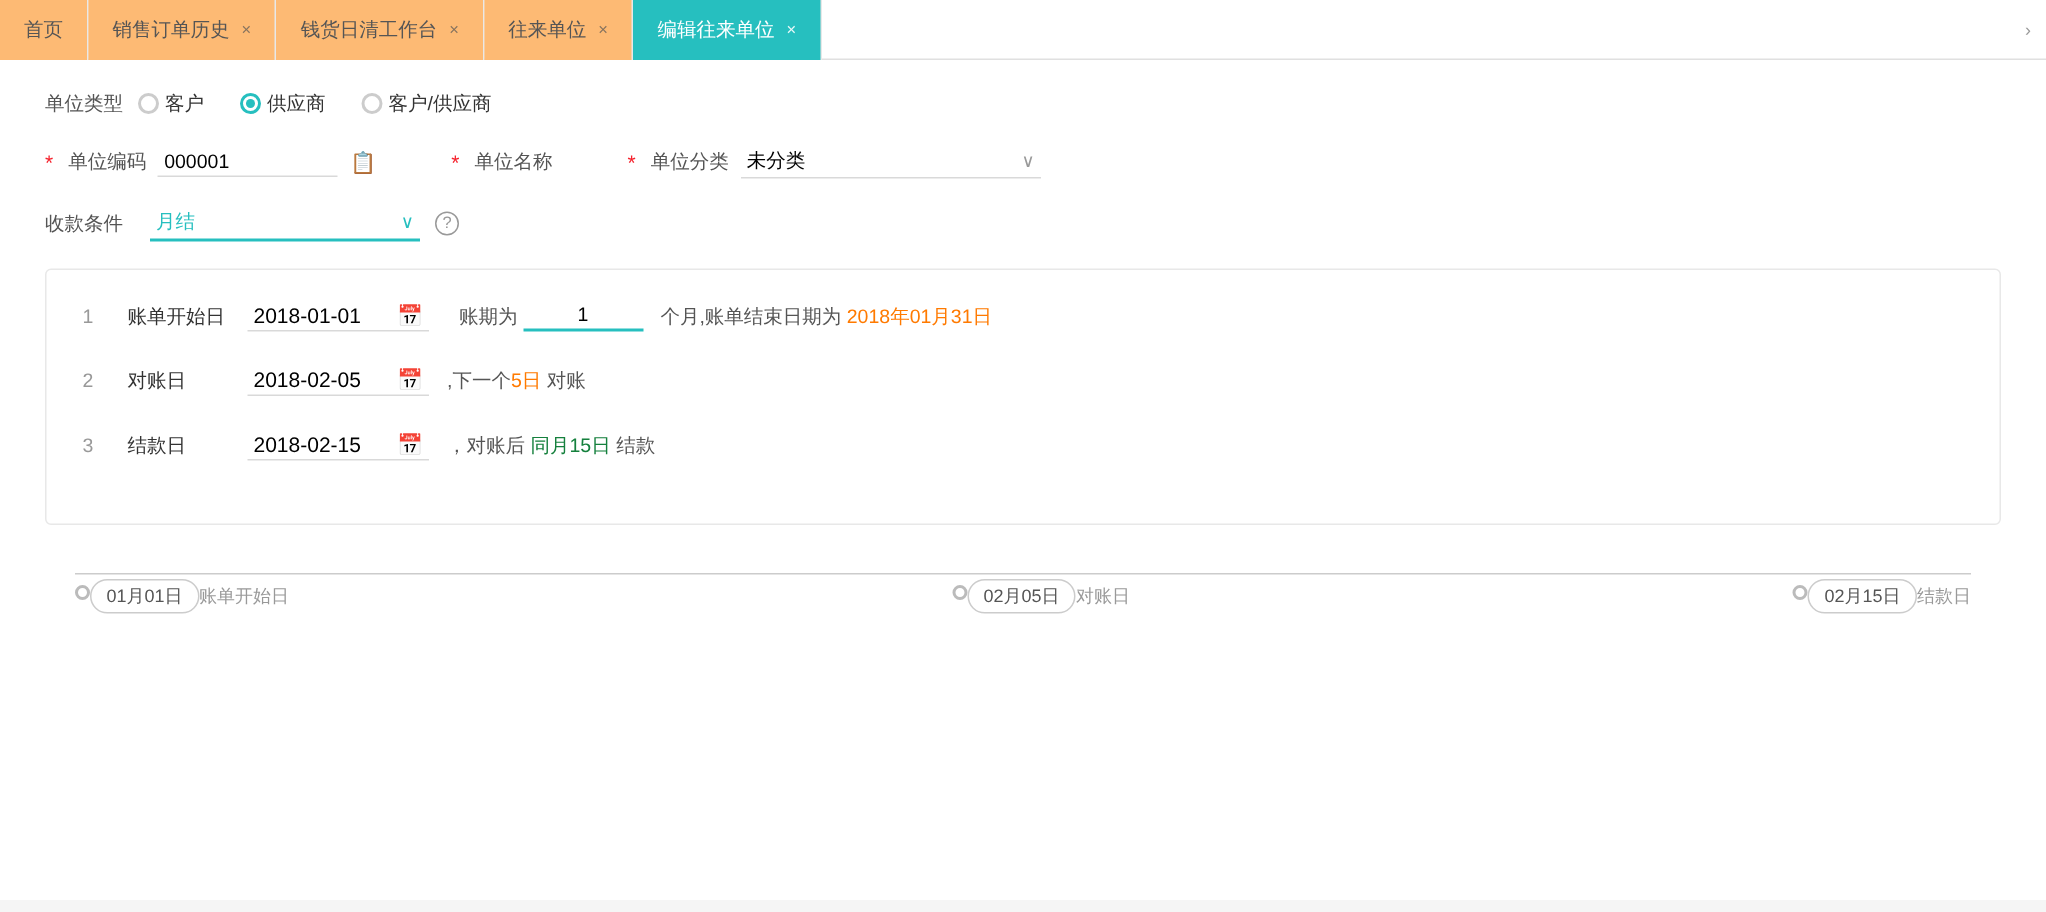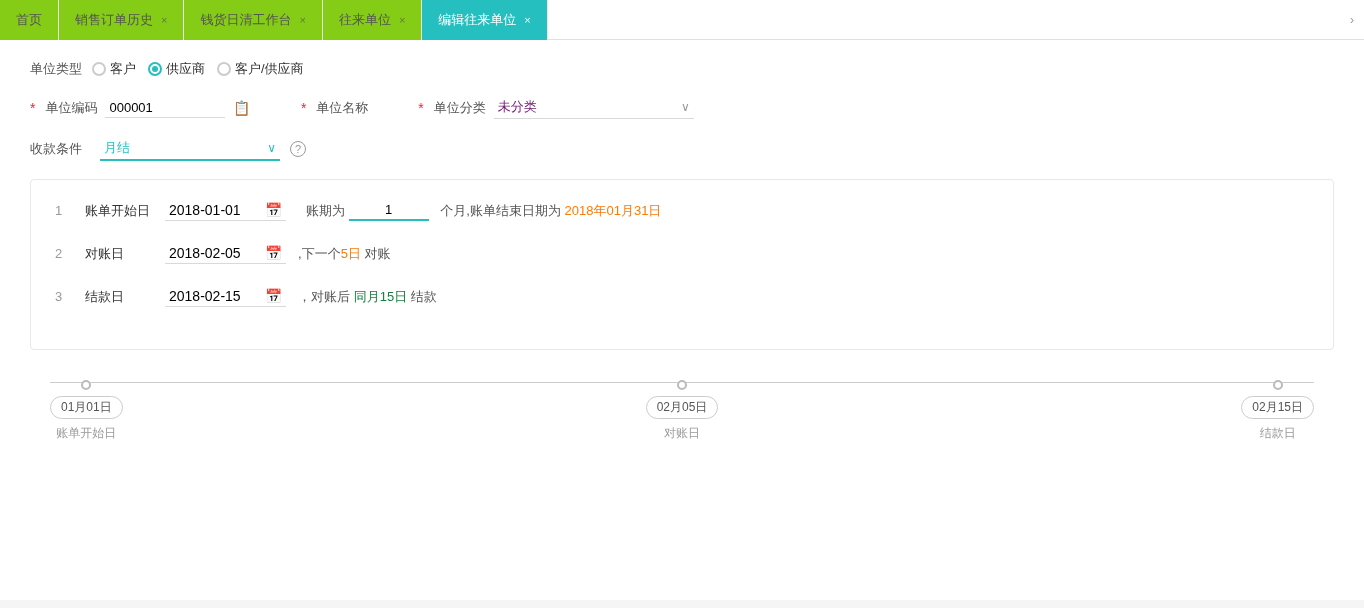--- a/index.html
+++ b/index.html
@@ -17,21 +17,21 @@
     .tab-item {
       display: flex;
       align-items: center;
       padding: 0 16px;
       height: 40px;
       cursor: pointer;
       font-size: 13px;
       color: #555;
       border-right: 1px solid #e8e8e8;
       white-space: nowrap;
-      background: #84cc16;
+      background: #fdba74;
       gap: 6px;
     }
     .tab-item.active {
       background: #26bfbf;
       color: #fff;
     }
     .tab-item .close-btn {
       font-size: 11px;
       color: inherit;
       opacity: 0.7;
@@ -67,21 +67,21 @@
       font-size: 13px;
       white-space: nowrap;
     }
     .required-star {
       color: #f5222d;
       margin-right: 2px;
     }
     .radio-group {
       display: flex;
       align-items: center;
-      gap: 12px;
+      gap: 24px;
     }
     .radio-item {
       display: flex;
       align-items: center;
       gap: 4px;
       cursor: pointer;
       font-size: 13px;
     }
     .radio-circle {
       width: 14px; height: 14px;
@@ -123,21 +123,21 @@
     }
     .select-wrapper {
       display: flex;
       align-items: center;
       border-bottom: 1px solid #d9d9d9;
       padding: 2px 4px;
       width: 200px;
       cursor: pointer;
       gap: 4px;
     }
-    .select-value { font-size: 13px; color: #701a75; flex: 1; }
+    .select-value { font-size: 13px; color: #000000; flex: 1; }
     .chevron-icon { color: #999; font-size: 12px; }
 
     
     .condition-select-wrap {
       display: flex;
       align-items: center;
       border-bottom: 2px solid #26bfbf;
       padding: 2px 4px;
       width: 180px;
       cursor: pointer;
@@ -246,21 +246,21 @@
       white-space: nowrap;
     }
     .tl-label {
       font-size: 12px;
       color: #999;
       margin-top: 6px;
       text-align: center;
     }
     .tl-item {
       display: flex;
-      flex-direction: column;
+      flex-direction: row;
       align-items: center;
       z-index: 1;
     }
     .tl-item .tl-dot-outer {
       width: 10px; height: 10px;
       border-radius: 50%;
       border: 2px solid #bbb;
       background: #fff;
     }
   </style>

